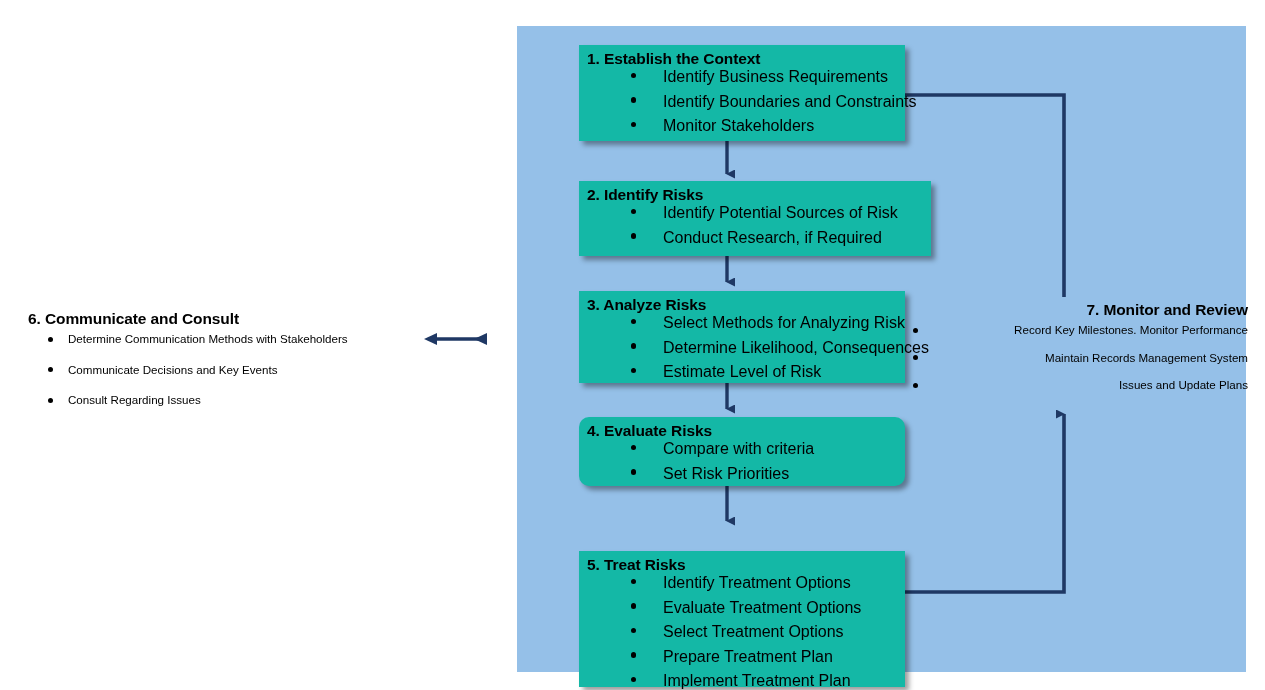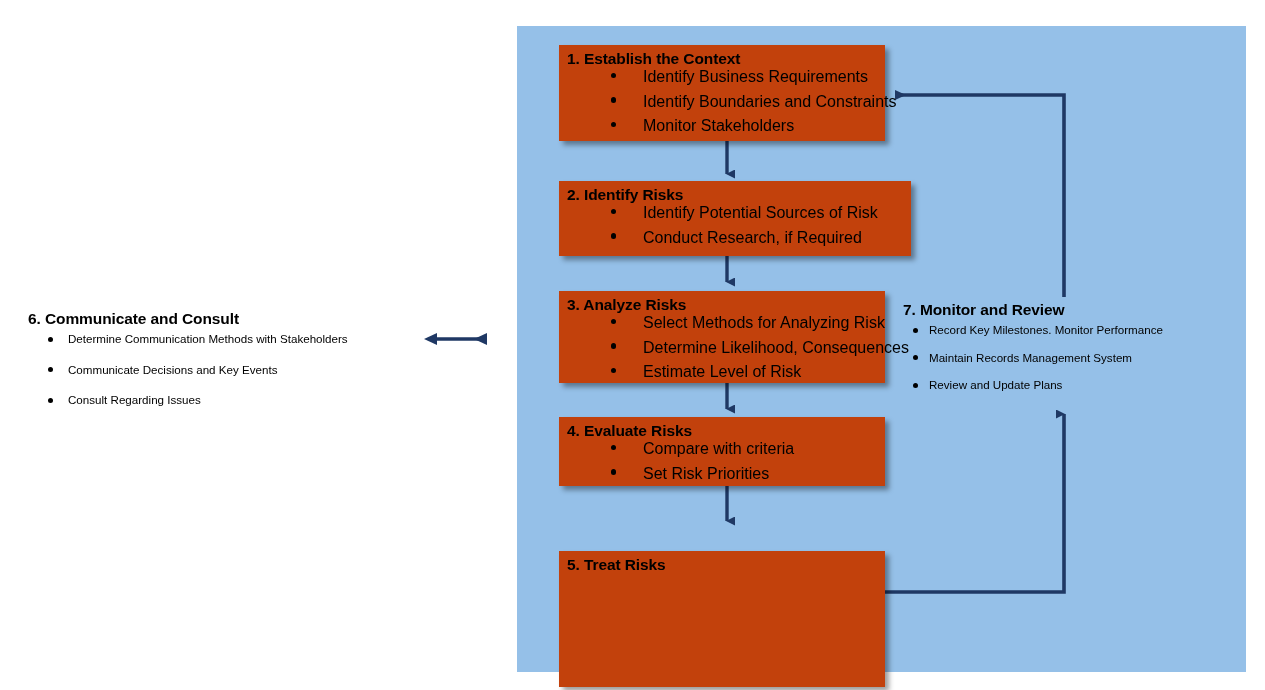--- a/index.html
+++ b/index.html
@@ -9,23 +9,24 @@
     overflow:hidden;position:relative;
   }
   #stage{position:absolute;left:0;top:0;width:1265px;height:690px;}
 
   .panel{
     position:absolute;left:517px;top:26px;width:729px;height:646px;
     background:#95c0e8;
   }
 
   .box{
-    position:absolute;background:#c2410c;
+    position:absolute;background:#14b8a6;
     box-shadow:4px 4px 5px rgba(0,0,0,0.38);
     box-sizing:border-box;
+    margin-left:20px;
   }
   .box-title{
     font-size:15.5px;font-weight:bold;color:#000;
     margin:5px 0 1px 8px;line-height:1.18;letter-spacing:-0.1px;
   }
   .blist{list-style:none;margin:0;padding:0;}
   .blist li{
     position:relative;font-size:16px;color:#000;
     line-height:1.0;padding:0 0 0 84px;margin:0 0 8.5px 0;
     white-space:nowrap;
@@ -116,43 +117,50 @@
 
   <div class="box" style="left:559px;top:291px;width:326px;height:92px;">
     <div class="box-title">3. Analyze Risks</div>
     <ul class="blist">
       <li>Select Methods for Analyzing Risk</li>
       <li>Determine Likelihood, Consequences</li>
       <li>Estimate Level of Risk</li>
     </ul>
   </div>
 
-  <div class="box" style="left:559px;top:417px;width:326px;height:69px;">
+  <div class="box" style="left:559px;top:417px;width:326px;height:69px;border-radius:10px;">
     <div class="box-title">4. Evaluate Risks</div>
     <ul class="blist">
       <li>Compare with criteria</li>
       <li>Set Risk Priorities</li>
     </ul>
   </div>
 
   <div class="box" style="left:559px;top:551px;width:326px;height:136px;">
     <div class="box-title">5. Treat Risks</div>
+    <ul class="blist">
+      <li>Identify Treatment Options</li>
+      <li>Evaluate Treatment Options</li>
+      <li>Select Treatment Options</li>
+      <li>Prepare Treatment Plan</li>
+      <li>Implement Treatment Plan</li>
+    </ul>
   </div>
 
   <div class="sect sect6" style="left:28px;top:310px;width:400px;">
     <div class="sect-title">6. Communicate and Consult</div>
     <ul class="olist">
       <li>Determine Communication Methods with Stakeholders</li>
       <li>Communicate Decisions and Key Events</li>
       <li>Consult Regarding Issues</li>
     </ul>
   </div>
 
-  <div class="sect sect7" style="left:903px;top:301px;width:345px;">
+  <div class="sect sect7" style="left:903px;top:301px;width:345px;text-align:right;">
     <div class="sect-title">7. Monitor and Review</div>
     <ul class="olist">
       <li>Record Key Milestones. Monitor Performance</li>
       <li>Maintain Records Management System</li>
-      <li>Review and Update Plans</li>
+      <li>Issues and Update Plans</li>
     </ul>
   </div>
 
 </div>
 
 </body></html>

